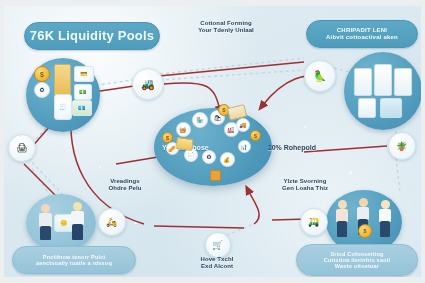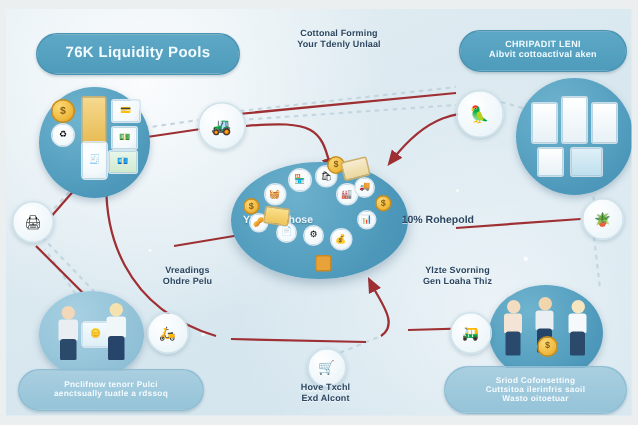--- a/index.html
+++ b/index.html
@@ -223,21 +223,21 @@
   </div>
 
   <div class="sat" style="left:4px;top:128px;width:26px;height:26px;font-size:9px;">🖨</div>
   <div class="sat" style="left:128px;top:62px;width:30px;height:30px;font-size:11px;">🚜</div>
   <div class="sat" style="left:300px;top:54px;width:30px;height:30px;font-size:11px;">🦜</div>
   <div class="sat" style="left:384px;top:126px;width:26px;height:26px;font-size:9px;">🪴</div>
   <div class="sat" style="left:94px;top:202px;width:26px;height:26px;font-size:9px;">🛵</div>
   <div class="sat" style="left:296px;top:202px;width:26px;height:26px;font-size:9px;">🛺</div>
   <div class="sat" style="left:201px;top:226px;width:24px;height:24px;font-size:9px;">🛒</div>
 
-  <div class="pill solid" style="left:20px;top:16px;width:134px;height:26px;font-size:10px;font-weight:bold;">
+  <div class="pill solid" style="left:20px;top:16px;width:134px;height:26px;font-size:13px;font-weight:bold;">
     <span>76K Liquidity Pools</span>
   </div>
 
   <div class="pill solid" style="left:302px;top:14px;width:110px;height:26px;font-size:6px;font-weight:bold;">
     <span>CHRIPADIT LENI</span>
     <span>Aibvit cottoactival aken</span>
   </div>
 
   <div class="pill pale" style="left:8px;top:240px;width:122px;height:26px;font-size:5.5px;font-weight:bold;">
     <span>Pnclifnow tenorr Pulci</span>

